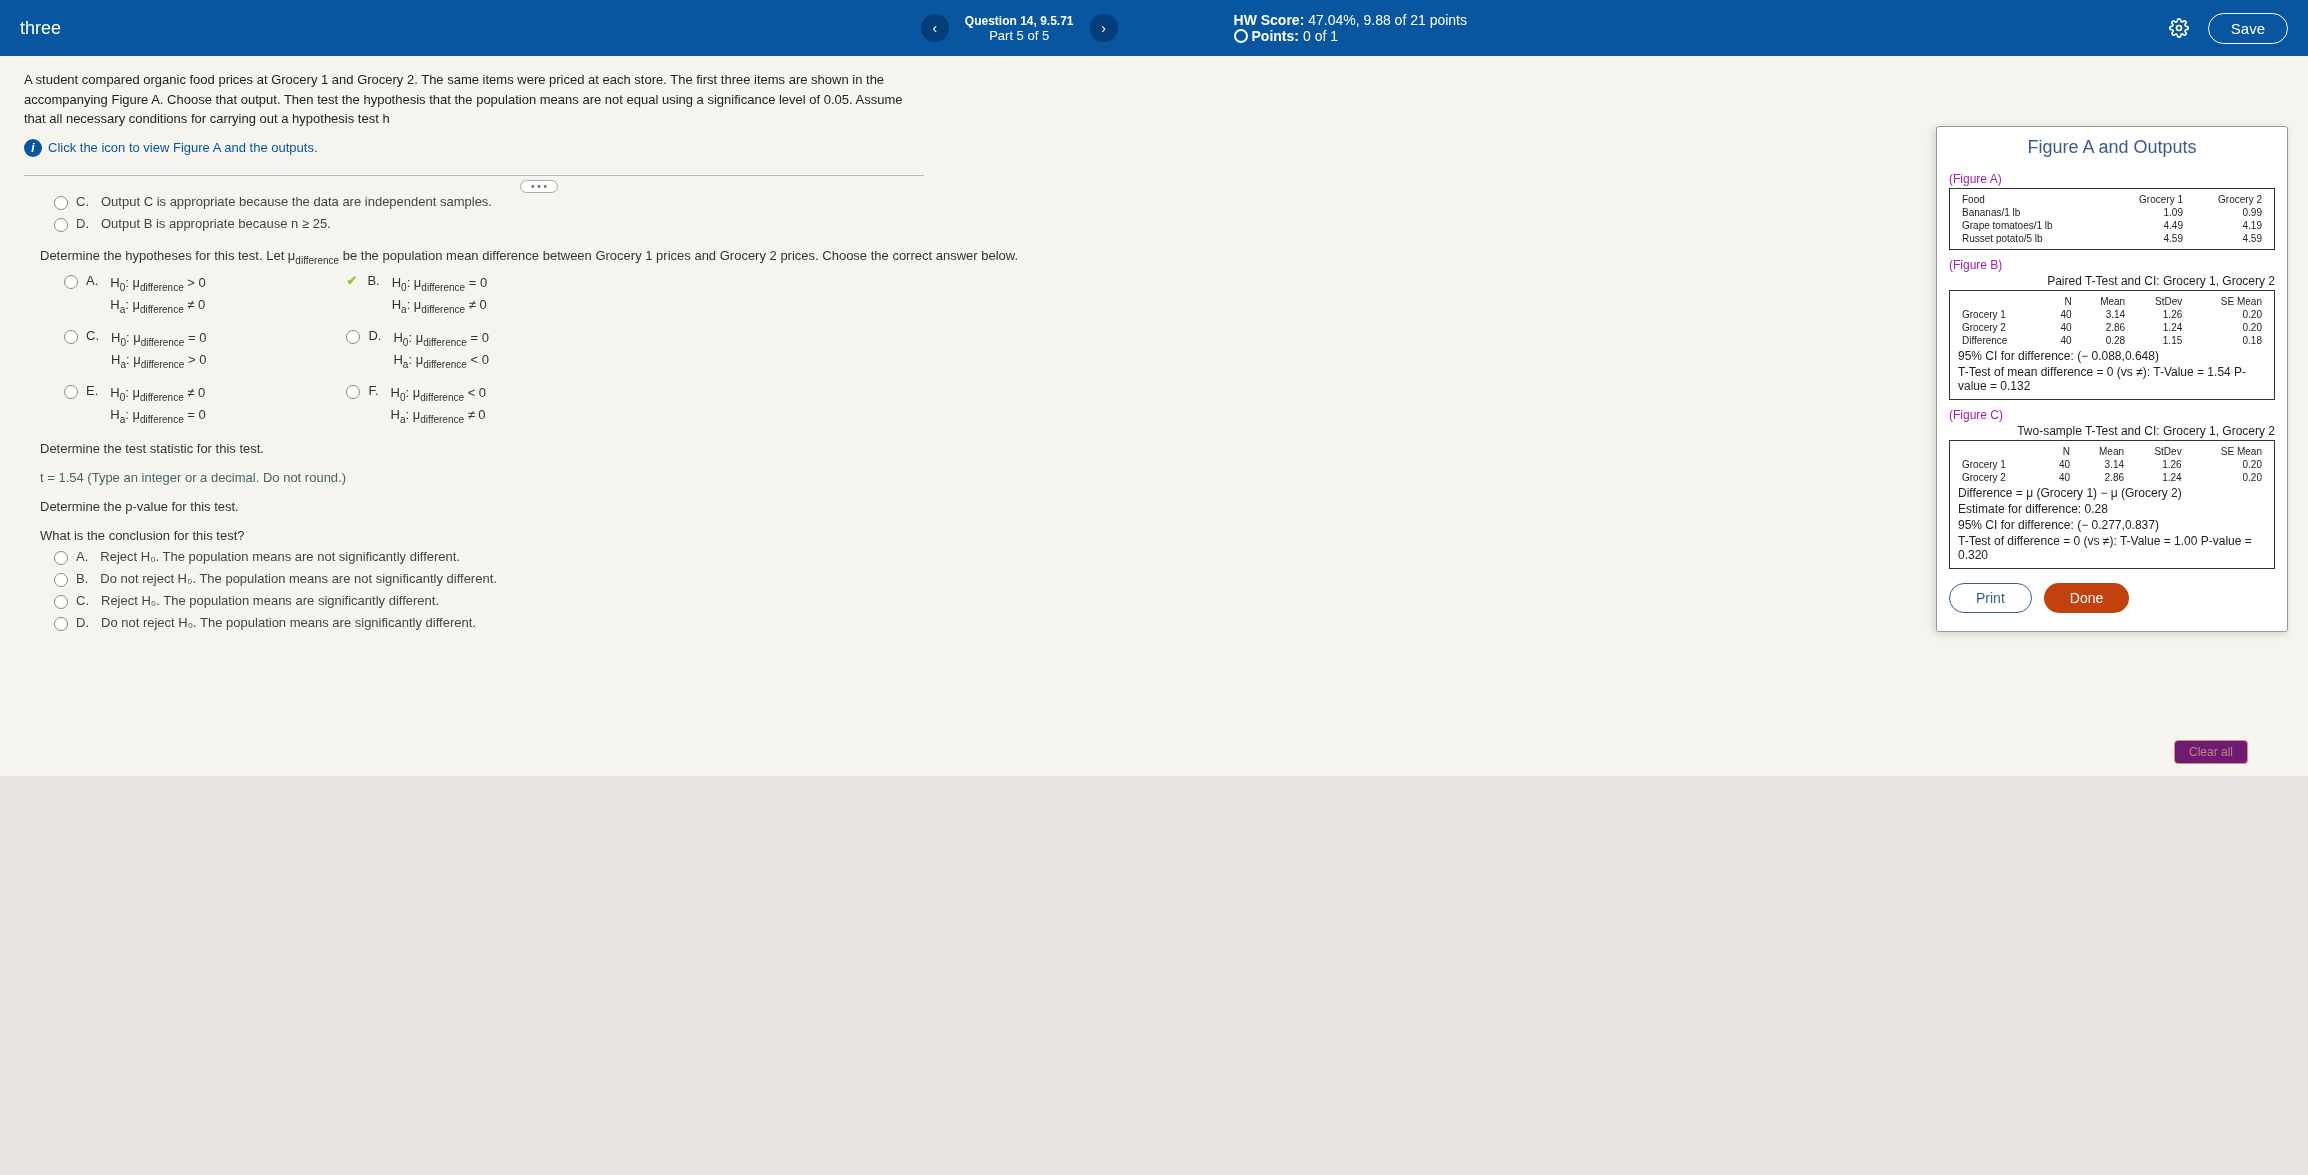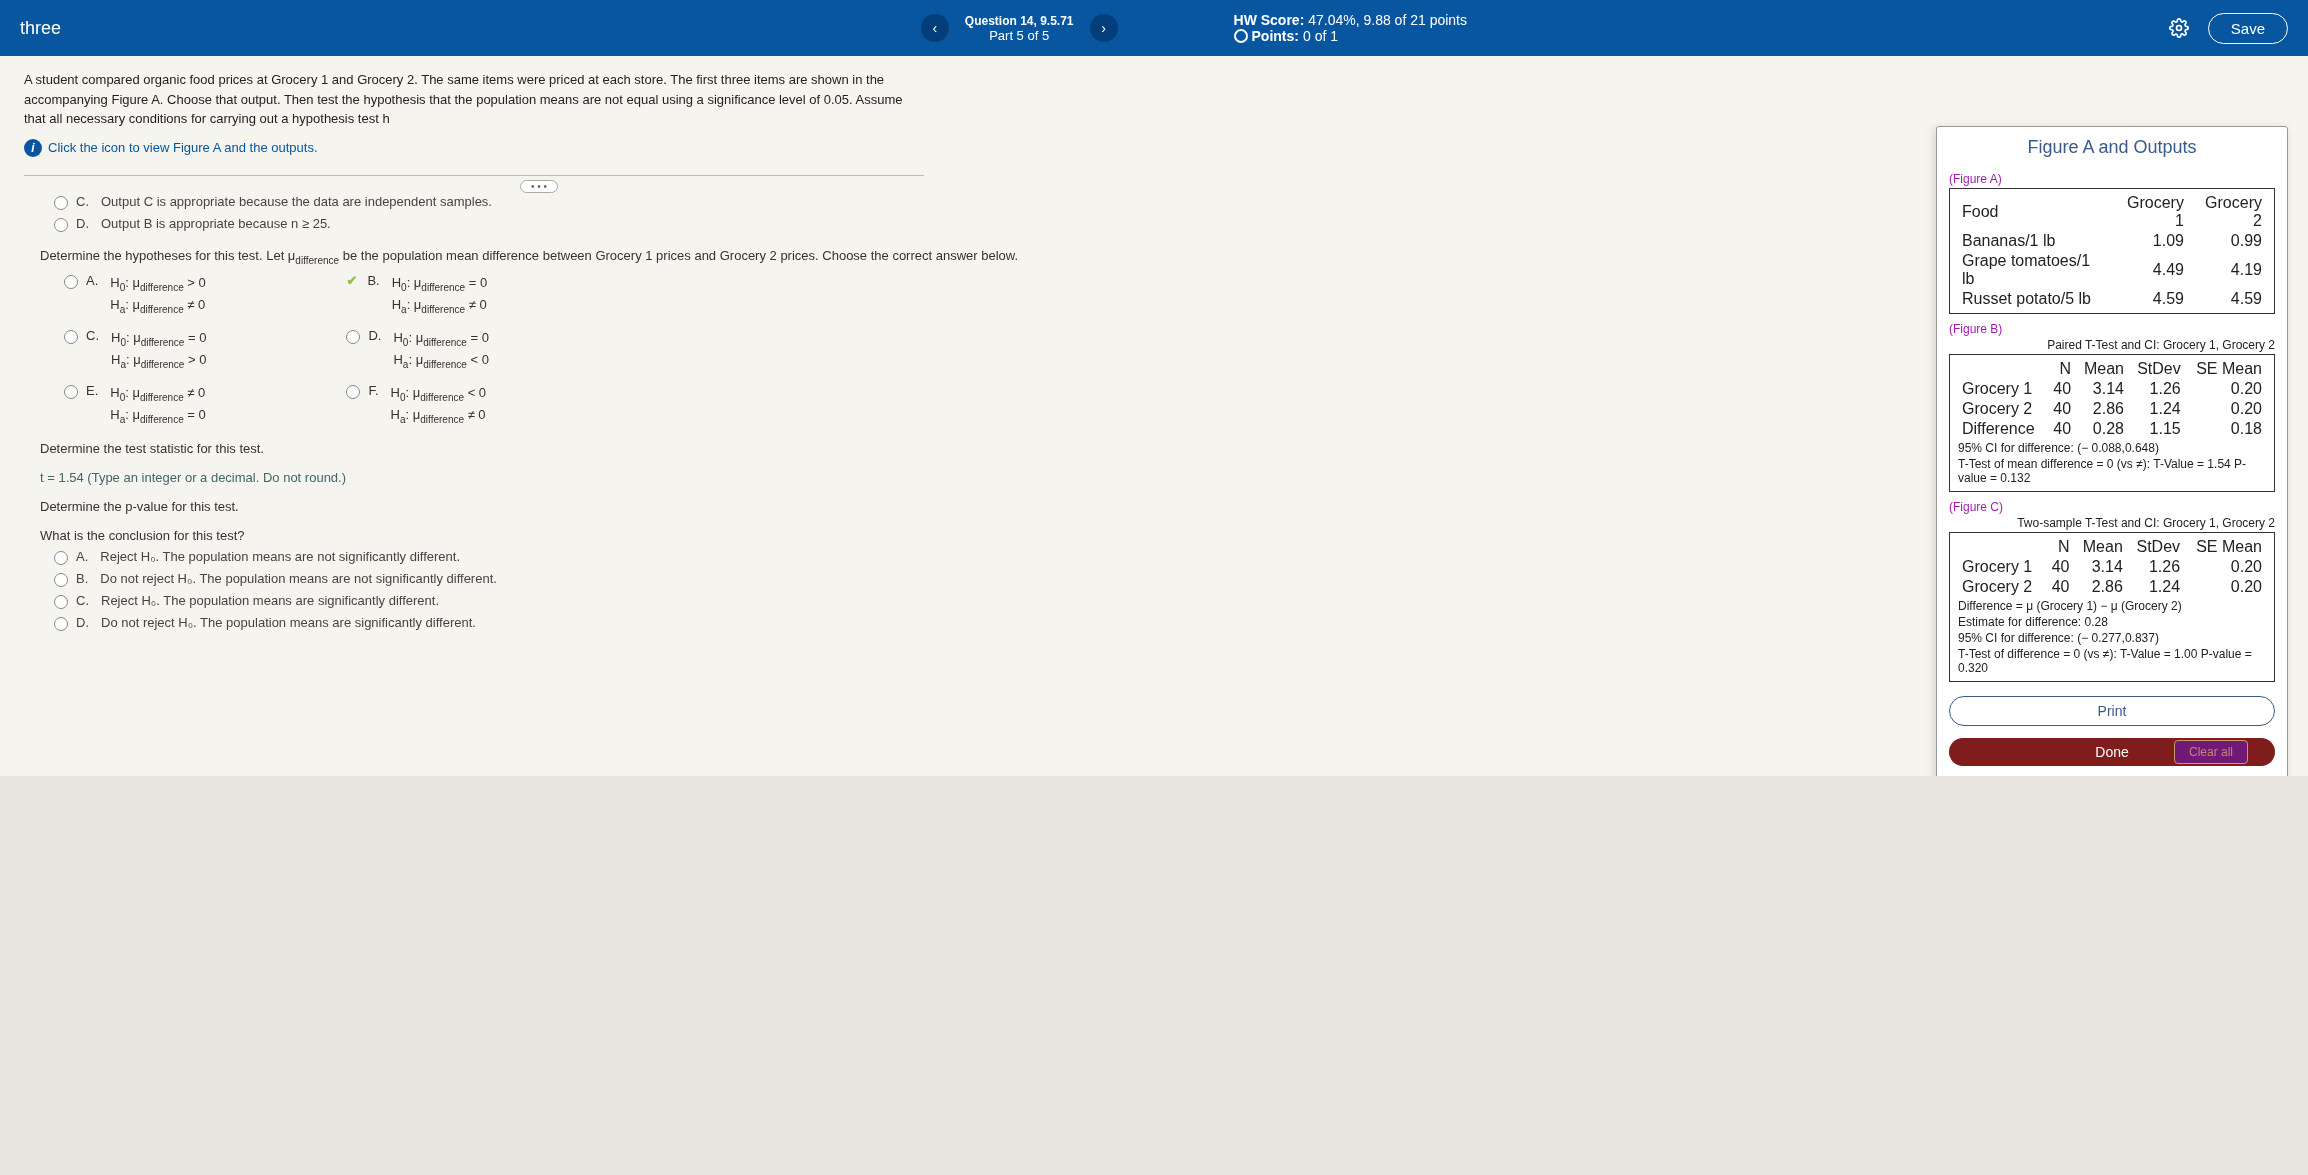--- a/index.html
+++ b/index.html
@@ -40,27 +40,27 @@
 .check { color: #8cc63f; font-weight: bold; margin-right: 2px; }
 sub { font-size: 10px; }
 
 .answer-line { margin: 14px 0 4px 16px; color: #333; }
 .answer-val { color: #466; }
 
 .popup { position: absolute; top: 70px; right: 20px; width: 352px; background: #fff; border: 1px solid #999; border-radius: 3px; padding: 10px 12px 18px; box-shadow: -2px 2px 10px rgba(0,0,0,0.15); }
 .popup-title { text-align: center; font-size: 18px; color: #3a5a8a; margin-bottom: 14px; font-weight: normal; }
 .fig-box { border: 1px solid #333; padding: 4px 8px; margin-bottom: 8px; font-size: 12px; color: #222; }
 .fig-label { font-size: 12px; color: #a21caf; margin: 4px 0 2px; }
-.fig-table { width: 100%; font-size: 16px; border-collapse: collapse; }
+.fig-table { width: 100%; font-size: 10px; border-collapse: collapse; }
 .fig-table td { padding: 1px 4px; }
 .fig-table .num { text-align: right; }
 .fig-caption { font-size: 12px; color: #222; margin: 2px 0; }
-.popup-actions { display: flex; justify-content: center; gap: 12px; margin-top: 14px; flex-direction: column; }
+.popup-actions { display: flex; justify-content: flex-start; gap: 12px; margin-top: 14px; }
 .btn-outline { border: 1px solid #3a5a8a; background: #fff; color: #3a5a8a; border-radius: 18px; padding: 6px 26px; cursor: pointer; font-size: 14px; }
-.btn-fill { border: none; background: #7f1d1d; color: #fff; border-radius: 18px; padding: 6px 26px; cursor: pointer; font-size: 14px; }
+.btn-fill { border: none; background: #c2410c; color: #fff; border-radius: 18px; padding: 6px 26px; cursor: pointer; font-size: 14px; }
 
 .clear-btn { position: absolute; bottom: 12px; right: 60px; border: 1px solid #c96; background: #701a75; color: #b87; border-radius: 4px; padding: 4px 14px; font-size: 12px; cursor: pointer; }
 </style>
 </head>
 <body>
 
 <div class="header">
   <div class="header-left">three</div>
   <div class="header-center">
     <button class="nav-btn">‹</button>

